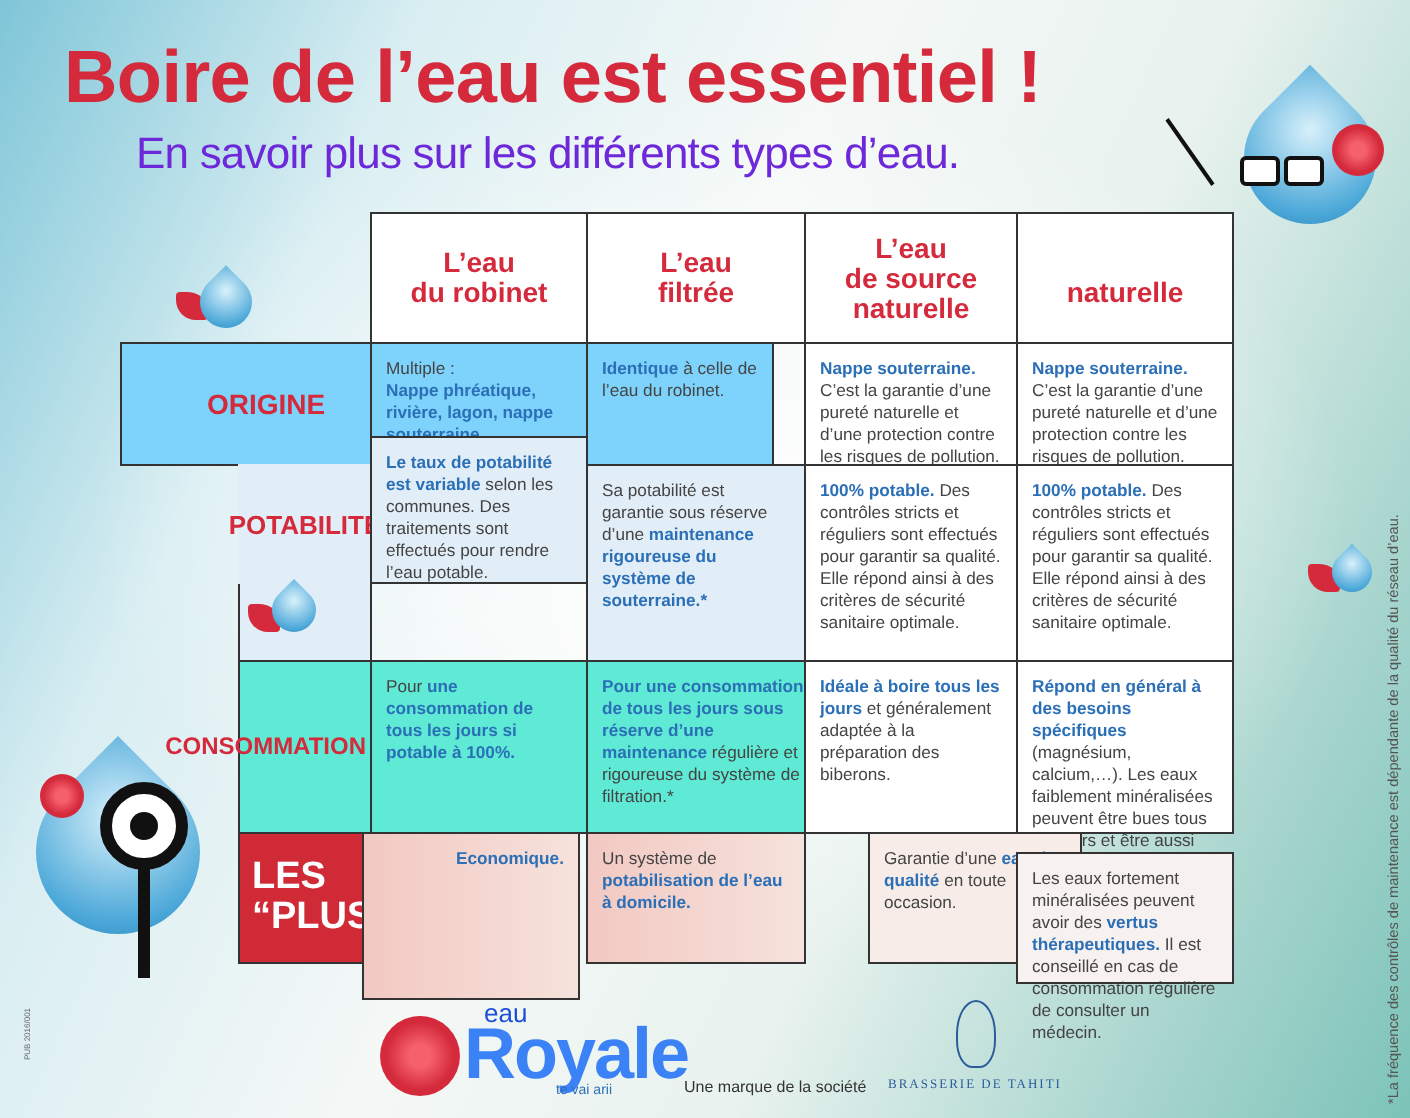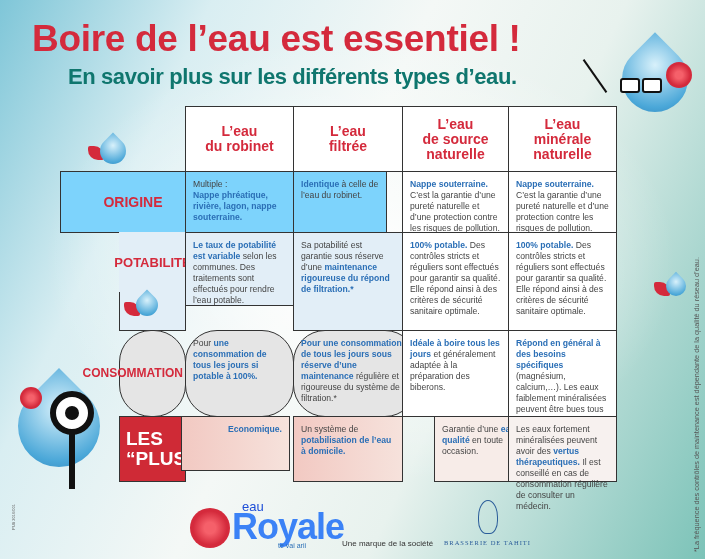--- a/index.html
+++ b/index.html
@@ -11,21 +11,21 @@
         radial-gradient(ellipse 420px 300px at 360px 260px, rgba(255,255,255,0.95), rgba(255,255,255,0) 75%),
         linear-gradient(115deg, #7fc6d8 0%, #d9eef2 22%, #f4f8f6 45%, #e8f2ee 65%, #a9d6cf 85%, #7cc3b8 100%);
     }
     .title {
       position: absolute; left: 32px; top: 18px;
       font-size: 37px; font-weight: bold; color: #d42a3c;
       letter-spacing: -0.3px; white-space: nowrap;
     }
     .subtitle {
       position: absolute; left: 68px; top: 64px;
-      font-size: 22px; font-weight: bold; color: #0f766e;
+      font-size: 22px; font-weight: normal; color: #6d28d9;
       letter-spacing: -0.4px; white-space: nowrap;
     }
     .table {
       position: absolute; left: 40px; top: 106px; width: 577px; height: 376px;
     }
     .cell {
       position: absolute; border: 1.5px solid #333;
       font-size: 8.6px; line-height: 11px; color: #444; padding: 7px 7px;
     }
     .hd {
@@ -34,21 +34,21 @@
       display: flex; align-items: center; justify-content: center;
     }
     .rl {
       color: #d42a3c; font-weight: bold; font-size: 14px;
       display: flex; align-items: center; justify-content: center; text-align: center;
     }
     .rl.plus { background: #cf2a36; color: #fff; font-size: 19px; line-height: 20px; justify-content: flex-start; padding-left: 38px; text-align: left; }
     .b { color: #2b6fb6; font-weight: bold; }
     .row-origine { background: #7dd3fc; }
     .row-pot { background: #e2eef7; }
-    .row-cons { background: #e5e5e5; border-radius: 32px; }
+    .row-cons { background: #5eead4; }
     .row-plus { background: linear-gradient(90deg, #f2c9c2, #f6e2dc); }
     .drop {
       position: absolute; border-radius: 0 50% 50% 50%;
       background: radial-gradient(circle at 35% 35%, #d8f1fb, #4aa7d8 70%, #2e7fb7);
       transform: rotate(45deg);
     }
     .cape { position: absolute; width: 16px; height: 14px; background: #d42a3c; border-radius: 2px 10px 2px 10px; }
     .hib { position: absolute; width: 22px; height: 22px; border-radius: 50%; background: radial-gradient(circle, #f5606a 20%, #d42a3c 60%); }
     .eye { position: absolute; background: #fff; border: 2px solid #111; border-radius: 3px; }
     .footer-logo { position: absolute; left: 190px; top: 500px; }
@@ -90,44 +90,44 @@
   <div class="cell hd" style="left:145px;top:0;width:109px;height:66px;">
     <div><span>L’eau</span><br><span>du robinet</span></div>
   </div>
   <div class="cell hd" style="left:253px;top:0;width:110px;height:66px;">
     <div><span>L’eau</span><br><span>filtrée</span></div>
   </div>
   <div class="cell hd" style="left:362px;top:0;width:107px;height:66px;">
     <div><span>L’eau</span><br><span>de source</span><br><span>naturelle</span></div>
   </div>
   <div class="cell hd" style="left:468px;top:0;width:109px;height:66px;">
-    <div><span>L’eau minérale</span><br><span>naturelle</span></div>
+    <div><br><span>naturelle</span></div>
   </div>
 
   <div class="cell rl row-origine" style="left:0;top:65px;width:146px;height:62px;margin-left:20px;">ORIGINE</div>
   <div class="cell row-origine" style="left:145px;top:65px;width:109px;height:62px;">
     <span>Multiple :</span><br><span class="b">Nappe phréatique, rivière, lagon, nappe souterraine.</span>
   </div>
   <div class="cell row-origine" style="left:253px;top:65px;width:94px;height:62px;">
     <span class="b">Identique</span><span> à celle de l’eau du robinet.</span>
   </div>
   <div class="cell" style="left:362px;top:65px;width:107px;height:62px;background:#fff;">
     <span class="b">Nappe souterraine.</span><span> C’est la garantie d’une pureté naturelle et d’une protection contre les risques de pollution.</span>
   </div>
   <div class="cell" style="left:468px;top:65px;width:109px;height:62px;background:#fff;">
     <span class="b">Nappe souterraine.</span><span> C’est la garantie d’une pureté naturelle et d’une protection contre les risques de pollution.</span>
   </div>
 
   <div class="cell rl row-pot" style="left:79px;top:126px;width:67px;height:99px;"></div>
   <div class="cell rl row-pot" style="left:79px;top:126px;width:67px;height:60px;border:none;font-size:13px;">POTABILITÉ</div>
-  <div class="cell row-pot" style="left:145px;top:126px;width:109px;height:74px;">
+  <div class="cell row-pot" style="left:145px;top:112px;width:109px;height:74px;">
     <span class="b">Le taux de potabilité est variable</span><span> selon les communes. Des traitements sont effectués pour rendre l’eau potable.</span>
   </div>
   <div class="cell row-pot" style="left:253px;top:126px;width:110px;height:99px;">
-    <span>Sa potabilité est garantie sous réserve d’une </span><span class="b">maintenance rigoureuse du répond de filtration.*</span>
+    <span>Sa potabilité est garantie sous réserve d’une </span><span class="b">maintenance rigoureuse du système de souterraine.*</span>
   </div>
   <div class="cell" style="left:362px;top:126px;width:107px;height:99px;background:#fff;">
     <span class="b">100% potable.</span><span> Des contrôles stricts et réguliers sont effectués pour garantir sa qualité. Elle répond ainsi à des critères de sécurité sanitaire optimale.</span>
   </div>
   <div class="cell" style="left:468px;top:126px;width:109px;height:99px;background:#fff;">
     <span class="b">100% potable.</span><span> Des contrôles stricts et réguliers sont effectués pour garantir sa qualité. Elle répond ainsi à des critères de sécurité sanitaire optimale.</span>
   </div>
 
   <div class="cell rl row-cons" style="left:79px;top:224px;width:67px;height:87px;font-size:12px;justify-content:flex-end;padding-right:2px;">CONSOMMATION</div>
   <div class="cell row-cons" style="left:145px;top:224px;width:109px;height:87px;">
@@ -137,30 +137,30 @@
     <span class="b">Pour une consommation de tous les jours sous réserve d’une maintenance</span><span> régulière et rigoureuse du système de filtration.*</span>
   </div>
   <div class="cell" style="left:362px;top:224px;width:107px;height:87px;background:#fff;">
     <span class="b">Idéale à boire tous les jours</span><span> et généralement adaptée à la préparation des biberons.</span>
   </div>
   <div class="cell" style="left:468px;top:224px;width:109px;height:87px;background:#fff;">
     <span class="b">Répond en général à des besoins spécifiques</span><span> (magnésium, calcium,…). Les eaux faiblement minéralisées peuvent être bues tous les jours et être aussi adaptées à la préparation des biberons.</span>
   </div>
 
   <div class="cell rl plus" style="left:79px;top:310px;width:67px;height:66px;padding-left:6px;">LES “PLUS”</div>
-  <div class="cell row-plus" style="left:141px;top:310px;width:109px;height:55px;padding-left:46px;">
+  <div class="cell row-plus" style="left:141px;top:310px;width:109px;height:84px;padding-left:46px;">
     <span class="b">Economique.</span>
   </div>
   <div class="cell row-plus" style="left:253px;top:310px;width:110px;height:66px;">
     <span>Un système de </span><span class="b">potabilisation de l’eau à domicile.</span>
   </div>
   <div class="cell" style="left:362px;top:310px;width:107px;height:66px;background:#f7ece8;margin-left:32px;">
     <span>Garantie d’une </span><span class="b">eau de qualité</span><span> en toute occasion.</span>
   </div>
-  <div class="cell" style="left:468px;top:310px;width:109px;height:66px;background:#f7f1ef;">
+  <div class="cell" style="left:468px;top:320px;width:109px;height:66px;background:#f7f1ef;">
     <span>Les eaux fortement minéralisées peuvent avoir des </span><span class="b">vertus thérapeutiques.</span><span> Il est conseillé en cas de consommation régulière de consulter un médecin.</span>
   </div>
 </div>
 
 <div style="position:absolute;left:124px;top:290px;width:40px;height:36px;">
   <div class="cape" style="left:0;top:12px;"></div>
   <div class="drop" style="left:12px;top:4px;width:22px;height:22px;"></div>
 </div>
 
 <div style="position:absolute;left:654px;top:272px;width:40px;height:36px;">

